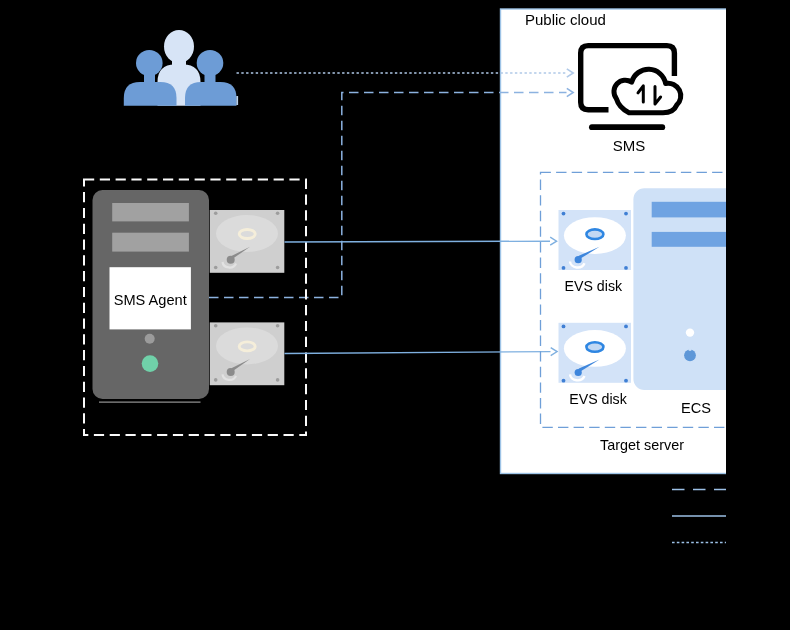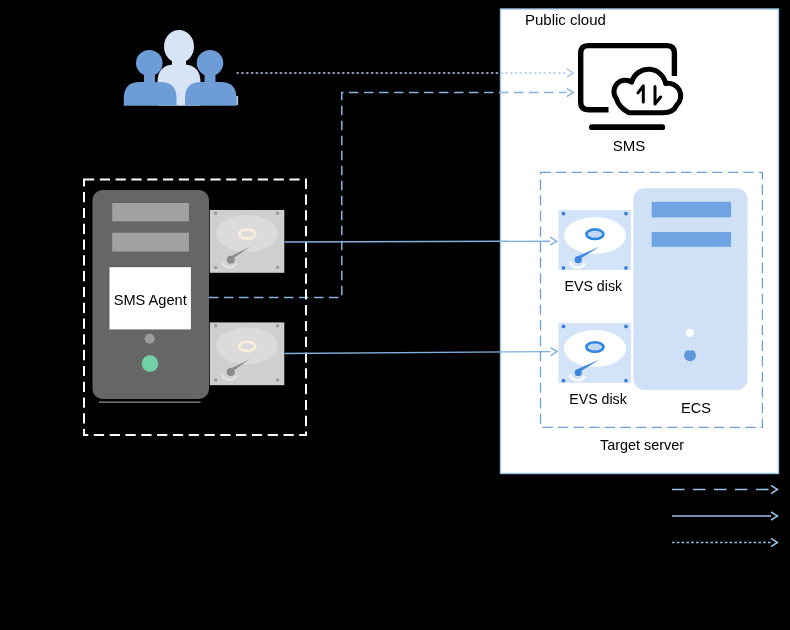--- a/index.html
+++ b/index.html
@@ -1,16 +1,16 @@
 <!DOCTYPE html>
 <html><head>
 <meta charset="utf-8">
 <style>
   html,body{margin:0;padding:0;background:#000;}
-  #stage{position:relative;width:790px;height:630px;background:#15803d;overflow:hidden;}
+  #stage{position:relative;width:726px;height:630px;background:#15803d;overflow:hidden;}
   svg text{font-family:"Liberation Sans",sans-serif;}
 </style>
 </head>
 <body>
 <div id="stage">
 <svg width="790" height="630" viewBox="0 0 790 630">
   <rect x="0" y="0" width="790" height="630" fill="#000"></rect>
 
   <rect x="500.5" y="9" width="278" height="464.5" fill="#ffffff" stroke="#9dc3e6" stroke-width="1.4"></rect>
   <text x="525" y="25.4" font-size="15" fill="#000000">Public cloud</text>

